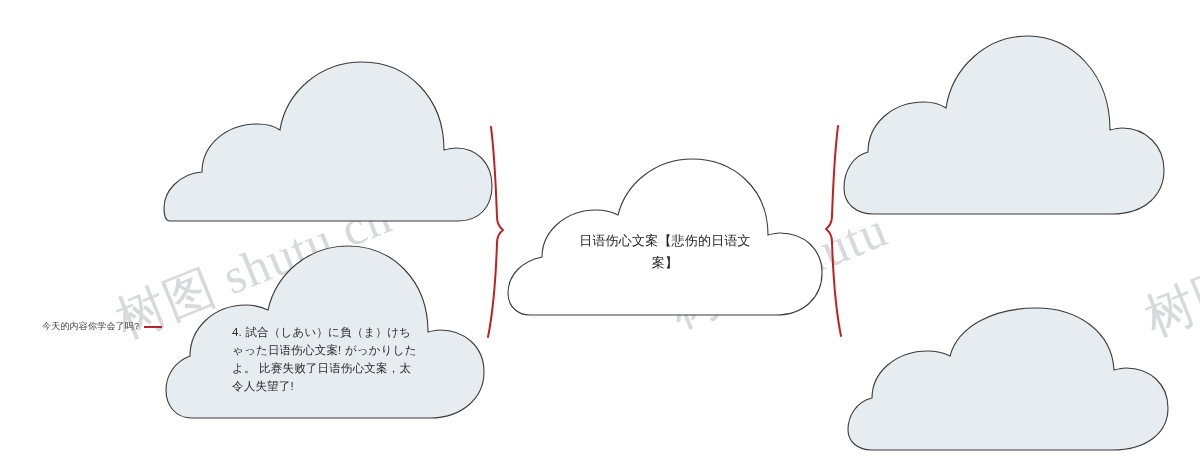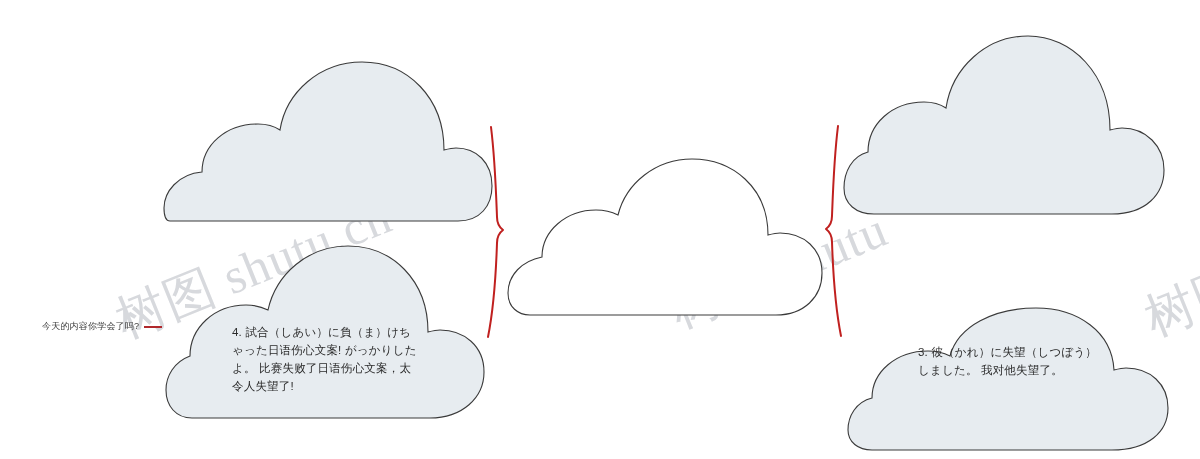--- a/index.html
+++ b/index.html
@@ -159,20 +159,21 @@
       C 322 94 304 78 280 78
       C 276 78 272 79 268 80
       C 268 32 232 4 192 4
       C 156 4 126 28 118 60
       C 112 57 104 55 96 55
       C 66 55 42 76 42 102
       C 22 106 8 120 8 138
       C 8 152 18 160 30 160
       Z"></path>
   </svg>
+  <div class="cloud-text center" style="left:570px; top:230px; width:190px;">日语伤心文案【悲伤的日语文案】</div>
 
   <svg class="cloud-svg" style="left:840px; top:28px;" width="340" height="190" viewBox="0 0 340 190">
     <path class="cloud-path cloud-fill-gray" d="
       M 70 186
       L 272 186
       C 306 186 324 166 324 142
       C 324 118 306 100 282 100
       C 278 100 274 101 270 102
       C 270 46 232 8 188 8
       C 146 8 112 40 106 80
@@ -191,21 +192,20 @@
       C 324 76 306 60 282 60
       C 278 60 274 61 270 62
       C 268 24 234 0 192 0
       C 150 0 114 18 106 48
       C 100 45 92 43 84 43
       C 52 43 28 64 28 90
       C 12 94 4 108 4 122
       C 4 134 14 142 28 142
       Z"></path>
   </svg>
-  <div class="cloud-text" style="left:918px; top:343px; width:190px;">3. 彼（かれ）に失望（しつぼう）しました。 我对他失望了。</div>
 
   <svg class="connector-svg" style="left:480px; top:125px;" width="40" height="215" viewBox="0 0 40 215">
     <path class="connector-path" d="
       M 11 2
       C 15 34 16 66 17 92
       C 17 98 19 102 23 105
       C 19 108 17 112 17 118
       C 16 148 14 182 8 212"></path>
   </svg>
 

